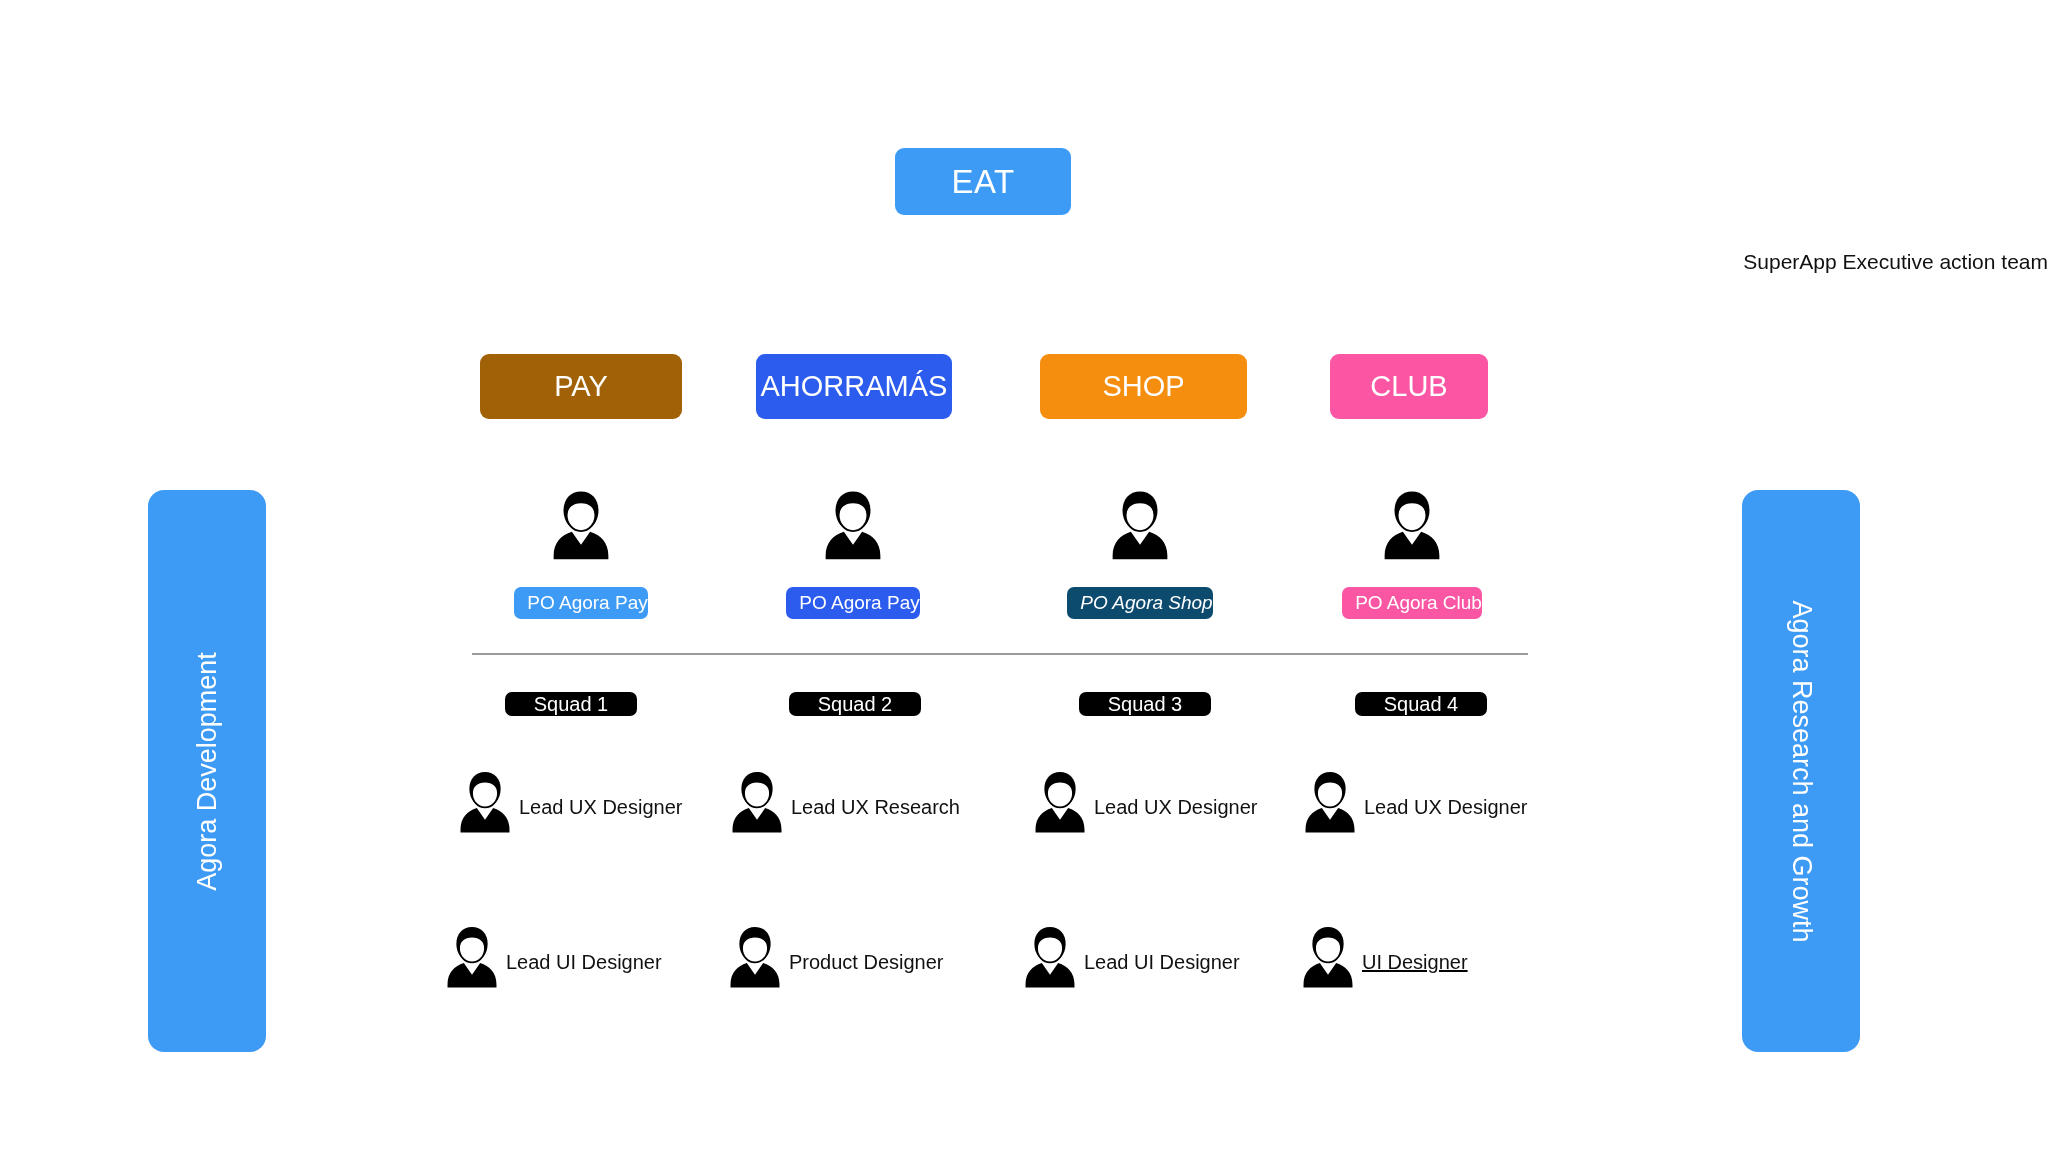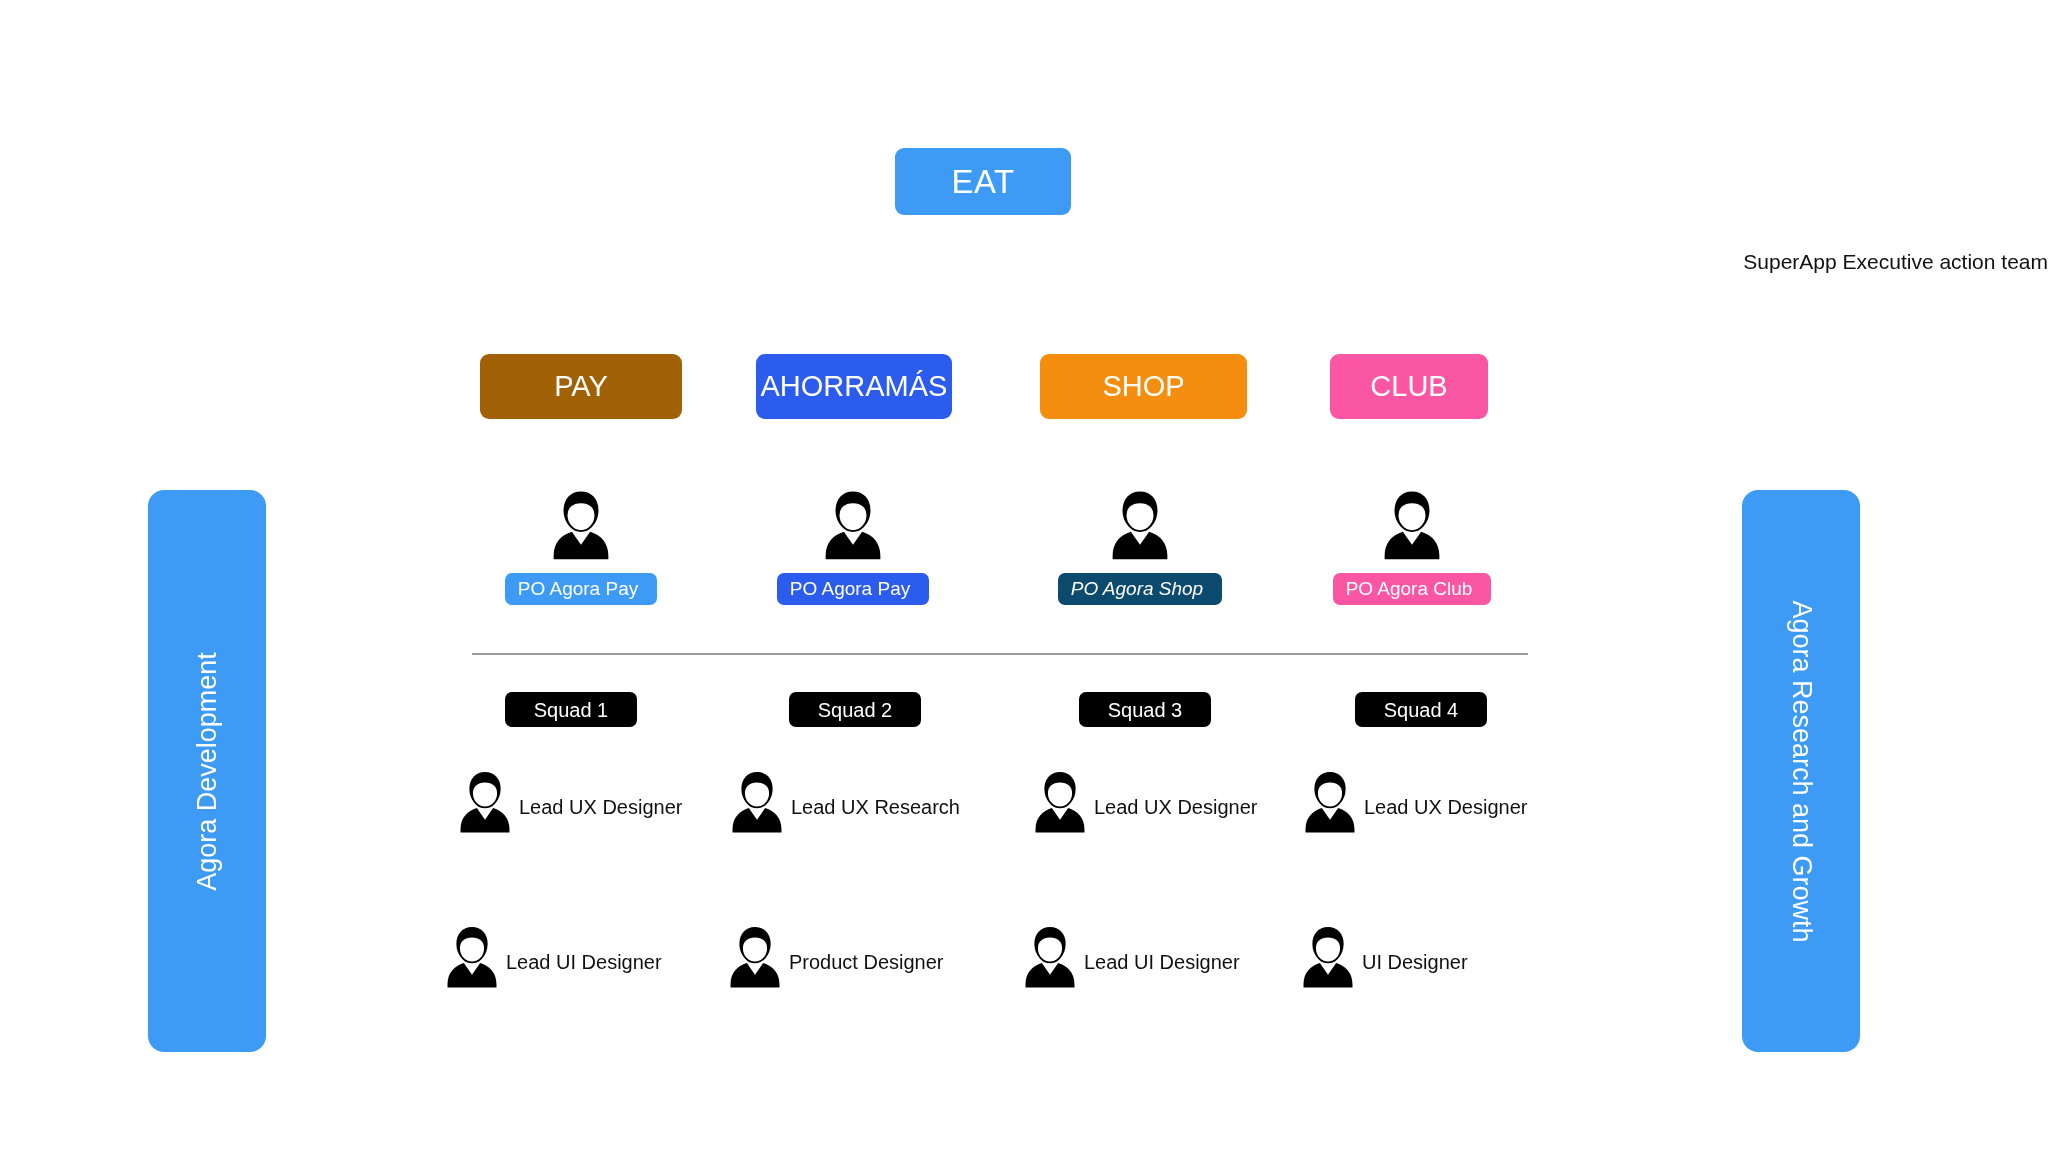--- a/index.html
+++ b/index.html
@@ -64,43 +64,43 @@
   .po-block {
     position: absolute;
     top: 487px;
     width: 260px;
     display: flex;
     flex-direction: column;
     align-items: center;
   }
   .po-label {
     position: relative;
-    margin-top: 10px;
-    padding: 6px 19px 7px 13px;
+    margin-top: 24px;
+    padding: 6px 0 7px 13px;
     border-radius: 7px;
     font-size: 19px;
     color: #ffffff;
     white-space: nowrap;
     line-height: 1;
   }
 
   
   .divider {
     position: absolute;
     left: 472px;
     top: 653px;
     width: 1056px;
     height: 2px;
     background: #9a9a9e;
   }
 
   
   .squad-pill {
     top: 692px;
-    height: 35px;
+    height: 24px;
     border-radius: 7px;
     background: #000000;
     font-size: 20px;
     padding: 0 16px;
   }
 
   
   .member-block {
     position: absolute;
     width: 260px;
@@ -285,21 +285,21 @@
         <div class="member-caption">Product Designer</div>
       </div>
       <div class="member-block row-b" style="left: 1016px;">
         <svg viewBox="0 0 100 100" class="avatar small">
           <path d="M50 6 C36 6 27 16 27 31 C27 45 36 58 50 58 C64 58 73 45 73 31 C73 16 64 6 50 6 Z" fill="#000000"></path>
           <path d="M50 20 C38 20 31 27 31 37 C31 48 39 58 50 58 C61 58 69 48 69 37 C69 27 62 20 50 20 Z" fill="#ffffff" stroke="#000000" stroke-width="2.5"></path>
           <path d="M38 59 C24 63 14 74 14 90 L14 95 L86 95 L86 90 C86 74 76 63 62 59 L50 76 Z" fill="#000000"></path>
         </svg>
         <div class="member-caption">Lead UI Designer</div>
       </div>
-      <div class="member-block row-b" style="left: 1294px;">
+      <div class="member-block row-b" style="left: 1294px; text-decoration: underline;">
         <svg viewBox="0 0 100 100" class="avatar small">
           <path d="M50 6 C36 6 27 16 27 31 C27 45 36 58 50 58 C64 58 73 45 73 31 C73 16 64 6 50 6 Z" fill="#000000"></path>
           <path d="M50 20 C38 20 31 27 31 37 C31 48 39 58 50 58 C61 58 69 48 69 37 C69 27 62 20 50 20 Z" fill="#ffffff" stroke="#000000" stroke-width="2.5"></path>
           <path d="M38 59 C24 63 14 74 14 90 L14 95 L86 95 L86 90 C86 74 76 63 62 59 L50 76 Z" fill="#000000"></path>
         </svg>
         <div class="member-caption">UI Designer</div>
       </div>
     </div>
 
   <div class="rail rail-left" style="background: rgb(61, 155, 245);">

